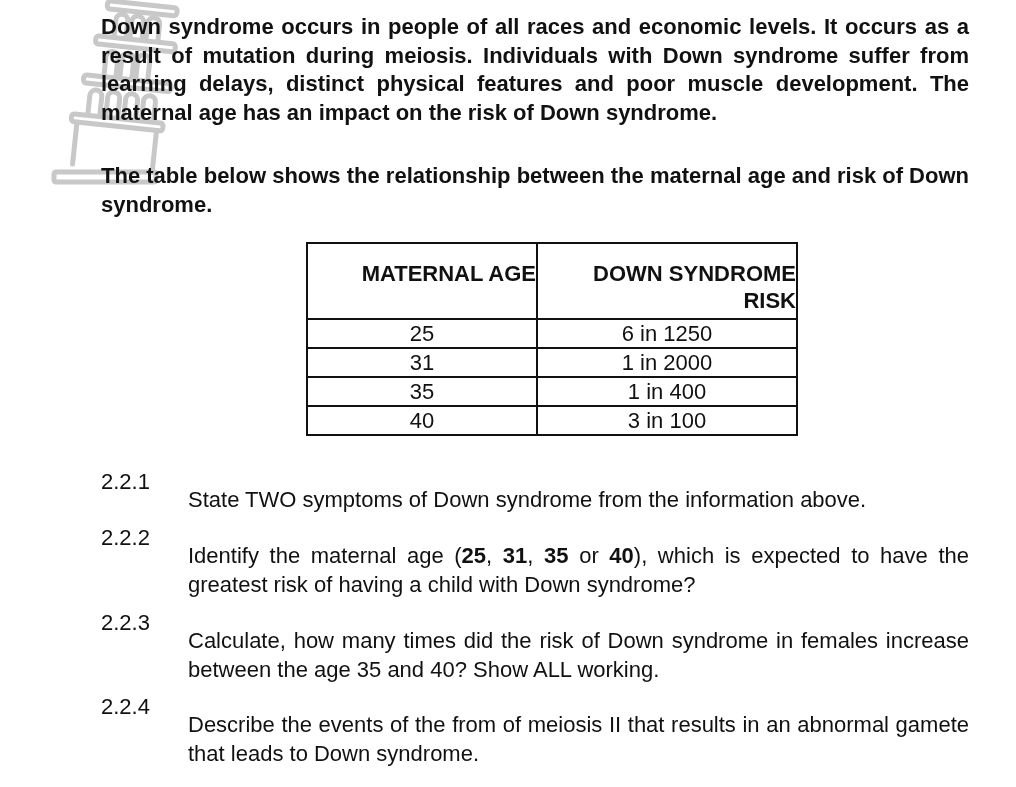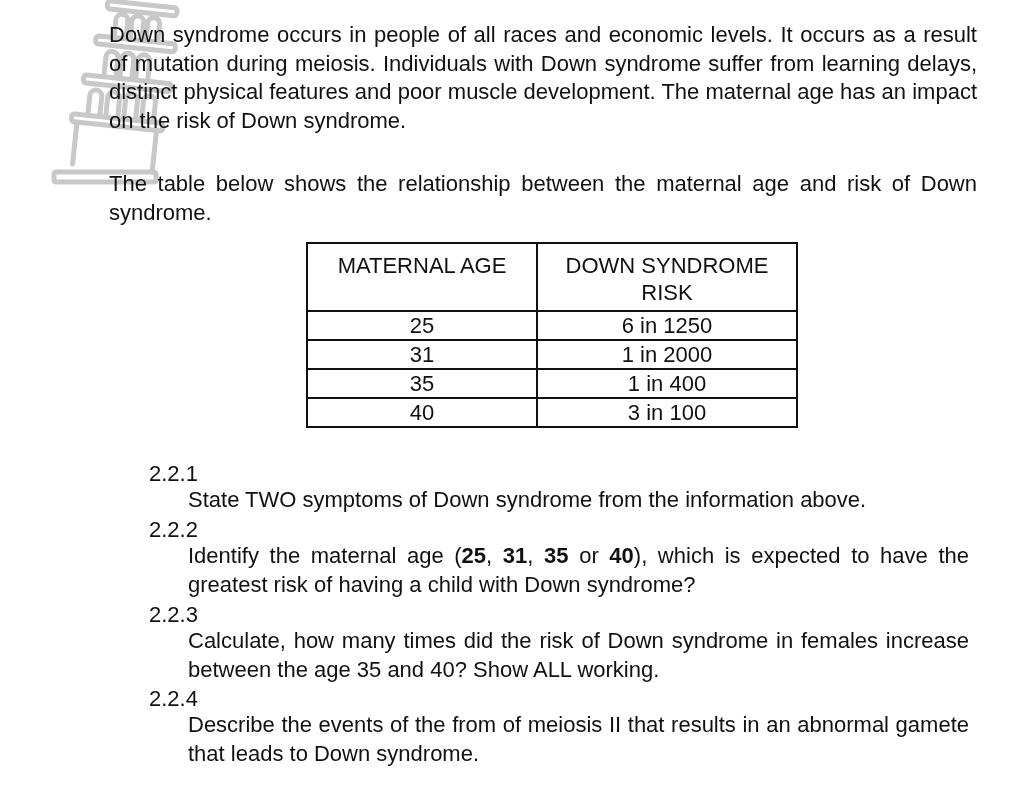--- a/index.html
+++ b/index.html
@@ -3,36 +3,36 @@
 <meta charset="utf-8">
 <style>
   html, body { margin: 0; padding: 0; }
   body {
     width: 1016px; height: 787px; background: #ffffff; position: relative; overflow: hidden;
     font-family: "Liberation Sans", sans-serif; color: #111111;
   }
   .watermark { position: absolute; left: 50px; top: 0; width: 130px; height: 190px; }
   .para {
     position: absolute; left: 101px; width: 868px;
-    font-size: 22px; line-height: 28.5px; text-align: justify; margin: 8px;
+    font-size: 22px; line-height: 28.5px; text-align: justify; margin: 0; font-weight: bold;
   }
   #p1 { top: 13px; }
   #p2 { top: 162px; }
   table.risk {
     position: absolute; left: 306px; top: 242px; width: 492px;
     border-collapse: collapse; font-size: 22px;
   }
   table.risk th, table.risk td {
     border: 2px solid #111; text-align: center; padding: 0; line-height: 27px;
   }
-  table.risk th { font-weight: normal; vertical-align: top; height: 58px; padding-top: 8px; }
+  table.risk th { font-weight: bold; vertical-align: top; height: 58px; padding-top: 16px; text-align: right; }
   table.risk th.c1 { width: 228px; }
   table.risk td { height: 27px; }
   .q { position: absolute; left: 101px; width: 868px; font-size: 22px; line-height: 28.5px; }
-  .q .num { position: absolute; left: 0; top: 8px; margin-left: 48px; }
+  .q .num { position: absolute; left: 0; top: 16px; }
   .q .txt { position: absolute; left: 87px; width: 781px; text-align: justify; margin-top: 34px; }
   #q1 { top: 452px; }
   #q2 { top: 508px; }
   #q3 { top: 593px; }
   #q4 { top: 677px; }
   b { font-weight: bold; }
 </style>
 </head>
 <body>
 

